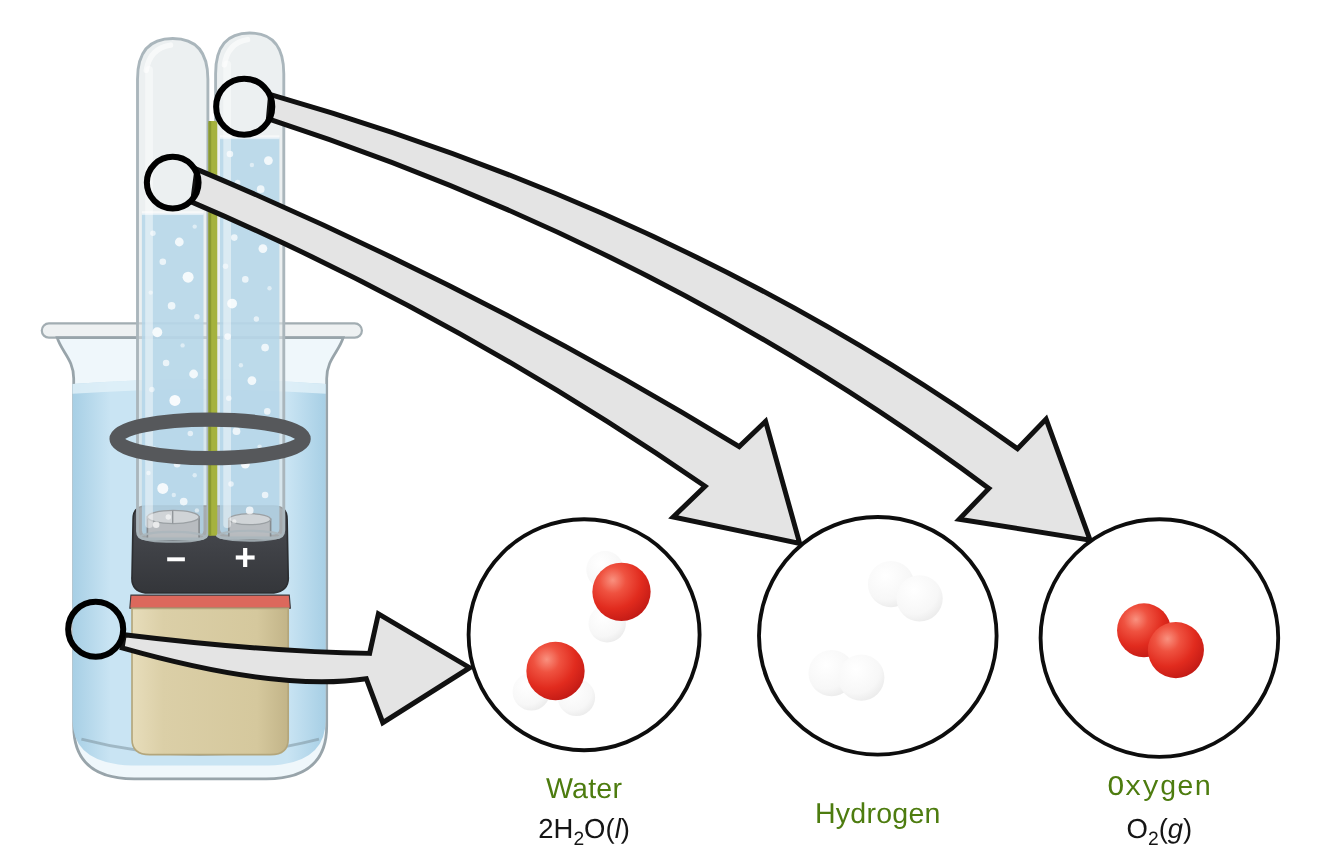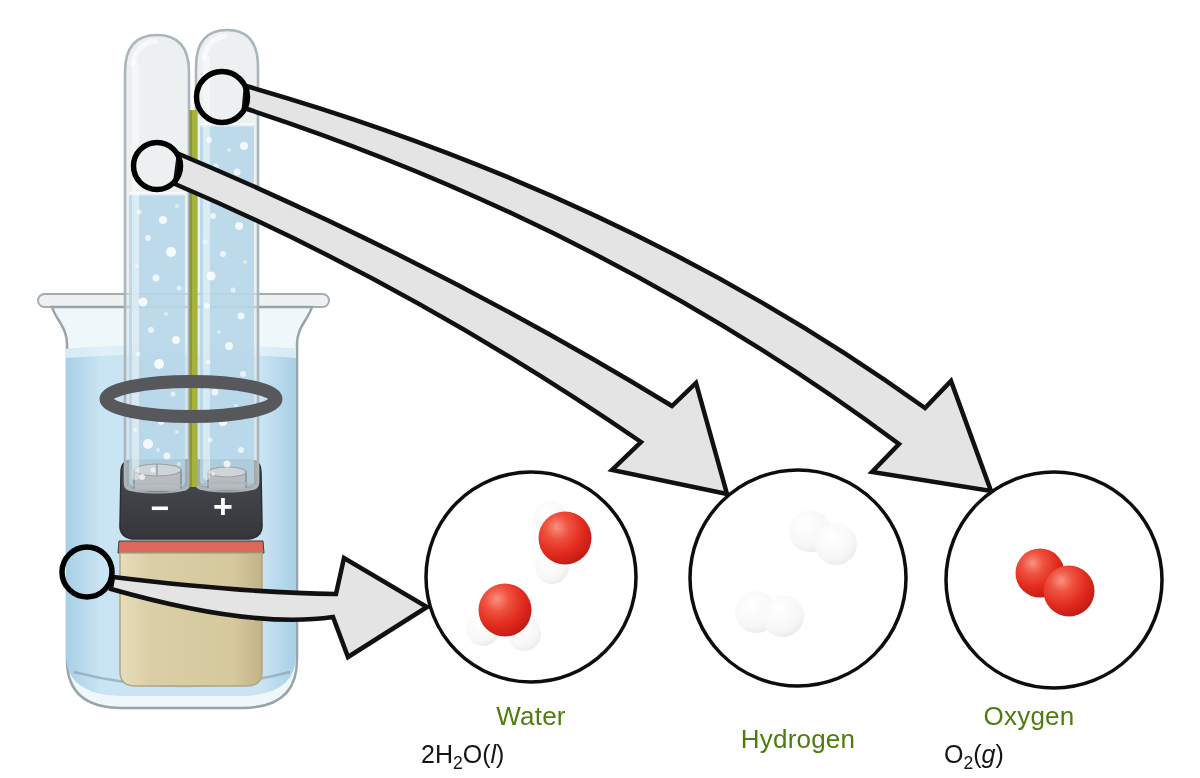--- a/index.html
+++ b/index.html
@@ -1,21 +1,21 @@
 <!DOCTYPE html>
 <html><head>
 <meta charset="utf-8">
 <style>
   html,body{margin:0;padding:0;background:#fff;}
   #stage{position:relative;width:1200px;height:778px;background:#fff;overflow:hidden;
          font-family:"Liberation Sans", sans-serif;}
   #apparatus-svg{position:absolute;left:0;top:0;}
   .cap-label{position:absolute;width:220px;text-align:center;font-size:26px;color:#4d7c0f;
              letter-spacing:.2px;}
-  .cap-formula{position:absolute;width:220px;font-size:25px;color:#151515;}
+  .cap-formula{position:absolute;width:220px;text-align:center;font-size:25px;color:#151515;}
   .cap-formula sub{font-size:70%;}
   .cap-formula i{font-style:italic;}
 </style>
 </head>
 <body>
 
 <div id="stage">
 
 <svg id="apparatus-svg" width="1200" height="778" viewBox="0 0 1200 778">
   <defs>
@@ -208,16 +208,16 @@
       <circle cx="1069" cy="591" r="25.5" fill="url(#redG)"></circle>
     </g>
   </g>
 </svg>
 
 <div class="cap-label" style="left:421px;top:701px;">Water</div>
 <div class="cap-formula" style="left:421px;top:740px;">2H<sub>2</sub>O(<i>l</i>)</div>
 
 <div class="cap-label" style="left:688px;top:701px;margin-top:23px;">Hydrogen</div>
 
-<div class="cap-label" style="left:919px;top:701px;">Oxygen</div>
+<div class="cap-label" style="left:944px;top:701px;font-family:Liberation Mono, monospace;">Oxygen</div>
 <div class="cap-formula" style="left:944px;top:740px;">O<sub>2</sub>(<i>g</i>)</div>
 
 </div>
 
 </body></html>

